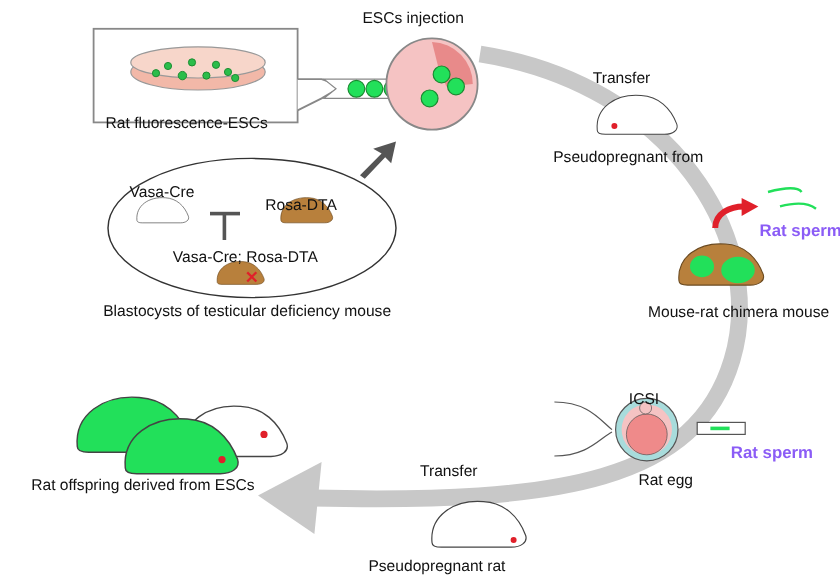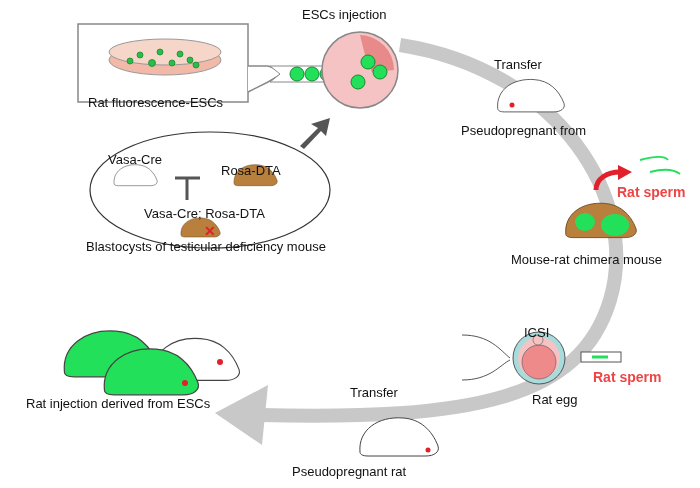--- a/index.html
+++ b/index.html
@@ -1,20 +1,20 @@
 <!DOCTYPE html>
 <html><head>
 <meta charset="utf-8">
 <style>
   html, body { margin:0; padding:0; background:#ffffff; }
   body { width:700px; height:488px; position:relative; overflow:hidden; font-family:"Liberation Sans", sans-serif; }
   #canvas { position:absolute; left:0; top:0; width:700px; height:488px; }
   .lbl { position:absolute; font-size:13px; color:#111; white-space:nowrap; line-height:1; }
   .lbl.small { font-size:13px; }
-  .lbl.red { color:#ef4444; font-weight:bold; font-size:14px; }
+  .lbl.red { color:#8b5cf6; font-weight:bold; font-size:14px;margin-left:16px; }
 </style>
 </head>
 <body>
 
 <svg id="canvas" viewBox="0 0 700 488" xmlns="http://www.w3.org/2000/svg">
   <defs>
     <g id="mouse-shape">
       <path d="M-38,10 C-40,-12 -20,-26 5,-24 C22,-23 34,-12 40,4 C42,10 36,14 28,14 L-30,14 C-36,14 -38,12 -38,10 Z"></path>
     </g>
   </defs>
@@ -109,23 +109,23 @@
     <circle cx="220" cy="362" r="3" fill="#e0202a"></circle>
     <circle cx="185" cy="383" r="3" fill="#e0202a"></circle>
   </g>
 </svg>
 
 <span class="lbl" style="left:88px;top:96px">Rat fluorescence-ESCs</span>
 <span class="lbl" style="left:302px;top:8px">ESCs injection</span>
 <span class="lbl" style="left:494px;top:58px">Transfer</span>
 <span class="lbl" style="left:461px;top:124px">Pseudopregnant from</span>
 <span class="lbl red" style="left:617px;top:185px">Rat sperm</span>
-<span class="lbl" style="left:511px;top:253px">Mouse-rat chimera mouse</span>
+<span class="lbl" style="left:540px;top:253px">Mouse-rat chimera mouse</span>
 <span class="lbl" style="left:524px;top:326px">ICSI</span>
 <span class="lbl red" style="left:593px;top:370px">Rat sperm</span>
 <span class="lbl" style="left:532px;top:393px">Rat egg</span>
 <span class="lbl" style="left:350px;top:386px">Transfer</span>
-<span class="lbl" style="left:292px;top:465px">Pseudopregnant rat</span>
-<span class="lbl" style="left:26px;top:397px">Rat injection derived from ESCs</span>
+<span class="lbl" style="left:307px;top:465px">Pseudopregnant rat</span>
+<span class="lbl" style="left:26px;top:397px">Rat offspring derived from ESCs</span>
 <span class="lbl small" style="left:108px;top:153px">Vasa-Cre</span>
 <span class="lbl small" style="left:221px;top:164px">Rosa-DTA</span>
 <span class="lbl small" style="left:144px;top:207px">Vasa-Cre; Rosa-DTA</span>
-<span class="lbl" style="left:86px;top:240px">Blastocysts of testicular deficiency mouse</span>
+<span class="lbl" style="left:86px;top:252px">Blastocysts of testicular deficiency mouse</span>
 
 </body></html>

